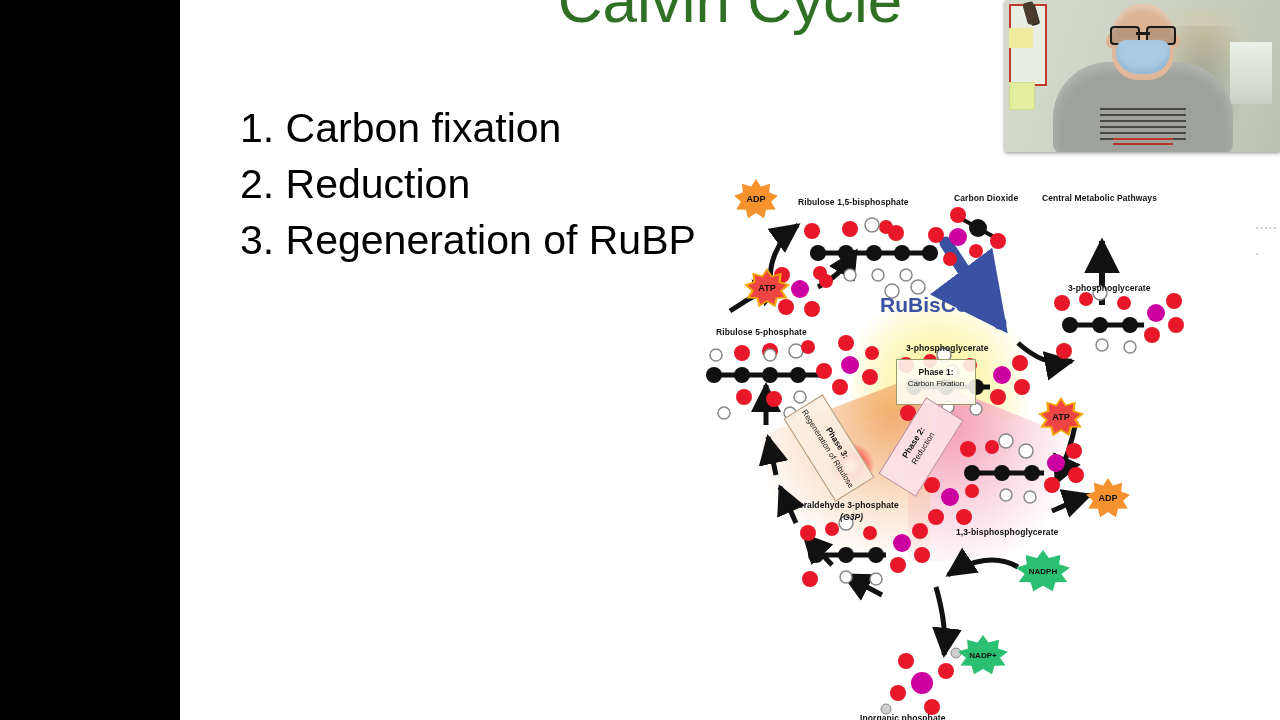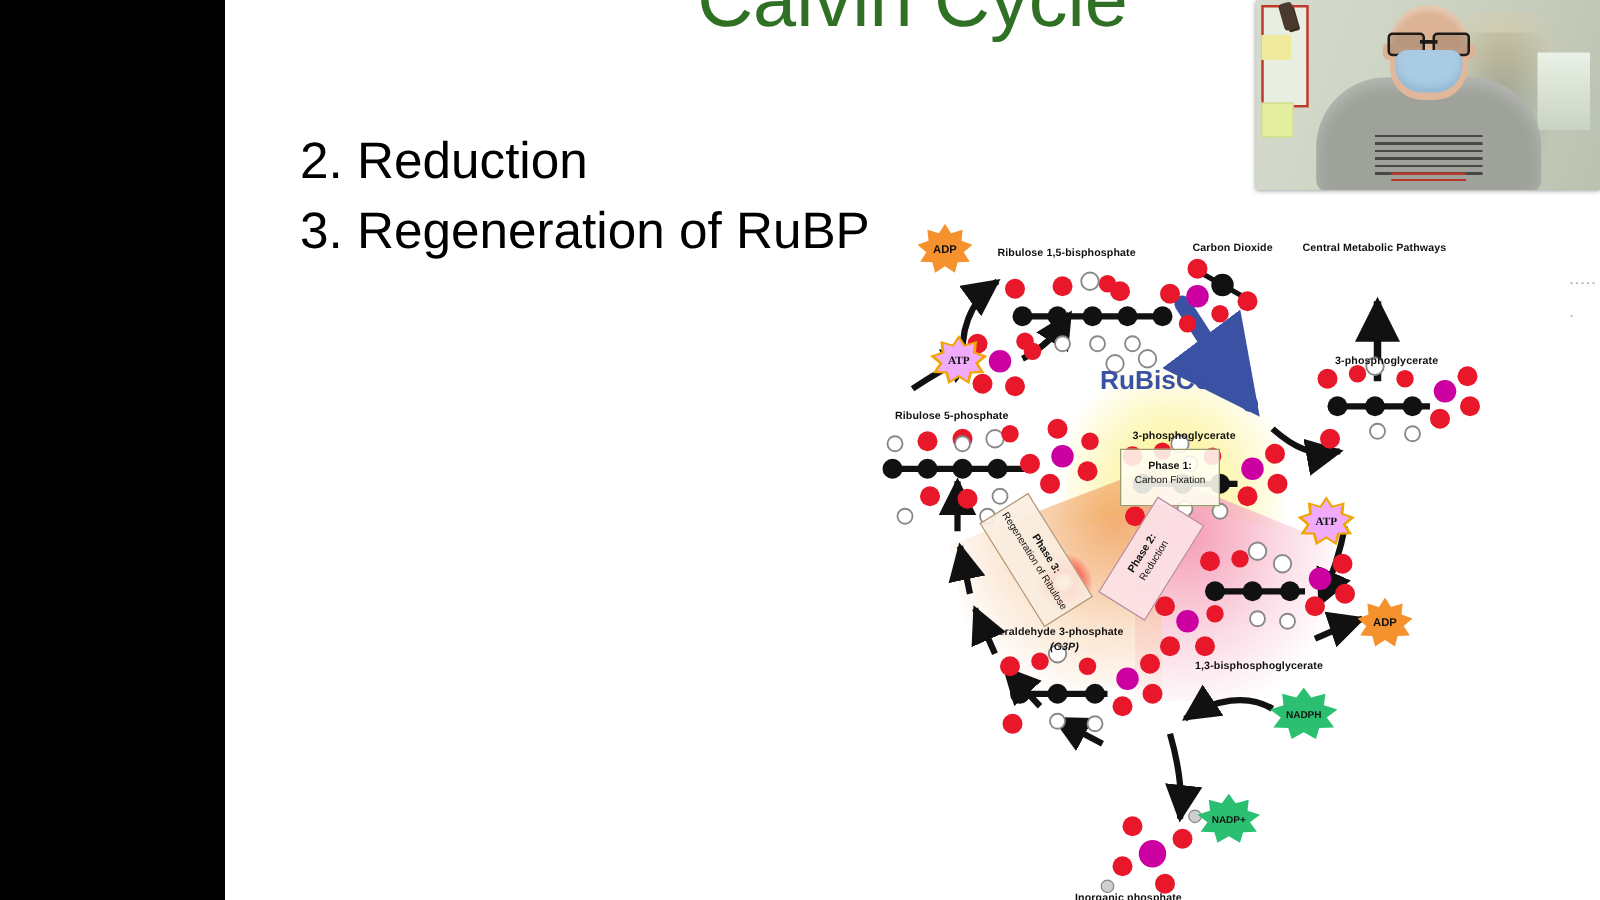--- a/index.html
+++ b/index.html
@@ -98,21 +98,21 @@
   #phase2{left:176px;top:250px;width:88px;height:42px;
     transform:rotate(-58deg);background:rgba(252,226,232,.92);border-color:#b98c98;}
   #phase3{left:80px;top:250px;width:96px;height:44px;
     transform:rotate(58deg);background:rgba(250,238,224,.92);border-color:#b49777;}
   #phase2 .inner,#phase3 .inner{padding-top:6px;}
 
   
   .star{position:absolute;display:flex;align-items:center;justify-content:center;
     font-size:9px;font-weight:bold;color:#111;text-align:center;
     clip-path:polygon(50% 0%,61% 19%,82% 12%,80% 34%,100% 42%,84% 57%,95% 76%,73% 77%,68% 98%,50% 85%,32% 98%,27% 77%,5% 76%,16% 57%,0% 42%,20% 34%,18% 12%,39% 19%);}
-  .star.atp{background:#f0abfc;border:0;font-family:Liberation Serif, serif;}
+  .star.atp{background:#ef4444;border:0;}
   .star.atp-out{background:#f0a500;}
   .star.adp{background:#f5922e;}
   .star.green{background:#2bbf72;}
 
   
   .svgwrap{position:absolute;left:0;top:0;width:580px;height:545px;}
 
   
   .laser{position:absolute;width:46px;height:46px;border-radius:50%;
     background:radial-gradient(circle,#ffffff 0%,#ffdede 14%,#ff1f1f 28%,rgba(255,40,40,.55) 46%,rgba(255,60,60,0) 72%);}
@@ -126,20 +126,21 @@
 
 <div id="stage">
 
   <div class="pillarbox"></div>
 
   <div class="slide">
 
     <div class="slide-title">Calvin Cycle</div>
 
     <div class="body-text">
+      <div class="body-line indent">1. Carbon fixation</div>
       <div class="body-line indent">2. Reduction</div>
       <div class="body-line indent">3. Regeneration of RuBP</div>
     </div>
 
     <div class="diagram">
 
       <div class="wedge wedge-yellow"></div>
       <div class="wedge wedge-pink"></div>
       <div class="wedge wedge-orange"></div>
 

